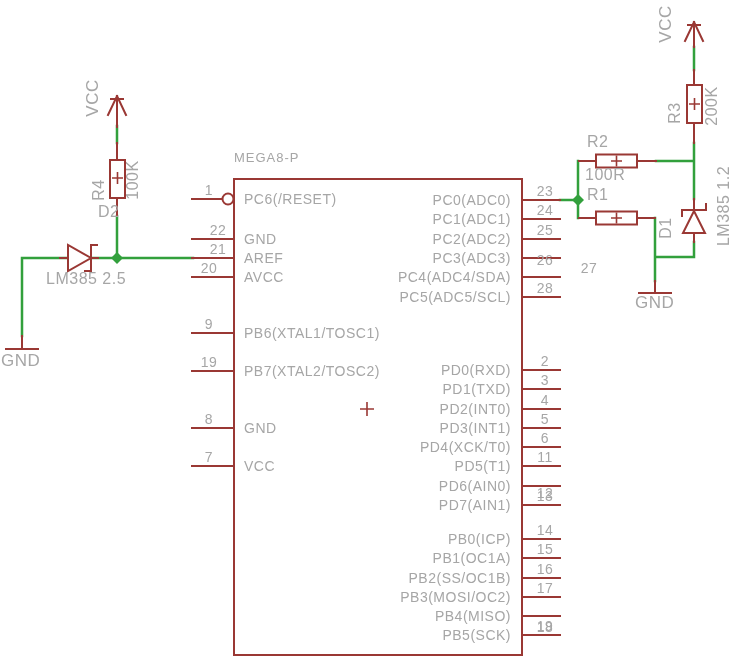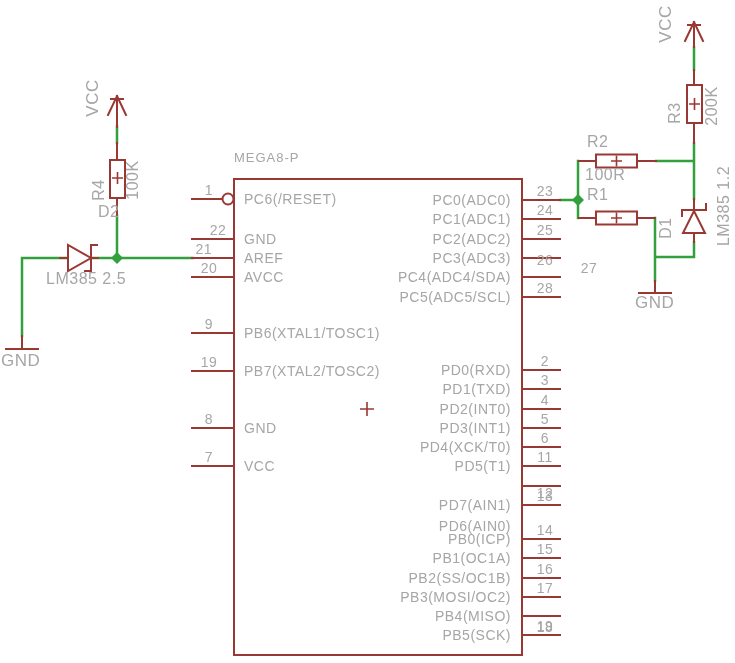--- a/index.html
+++ b/index.html
@@ -141,21 +141,21 @@
   <div class="label s16" style="left:587px;top:186px;">R1</div>
   <div class="label s16 rot" style="left:666px;top:228px;">D1</div>
   <div class="label s16 rot" style="left:724px;top:206px;">LM385 1.2</div>
   <div class="label s17" style="left:635px;top:294px;">GND</div>
 
   <div id="pin-labels">
       <div class="label s14 pnum" style="left: 194px; top: 182px;">1</div>
       <div class="label s14 pl" style="left: 244px; top: 191px;">PC6(/RESET)</div>
       <div class="label s14 pnum" style="left: 194px; top: 222px; margin-left: 9px;">22</div>
       <div class="label s14 pl" style="left: 244px; top: 231px;">GND</div>
-      <div class="label s14 pnum" style="left: 182px; top: 241px; text-align: right;">21</div>
+      <div class="label s14 pnum" style="left: 203px; top: 241px;">21</div>
       <div class="label s14 pl" style="left: 244px; top: 250px;">AREF</div>
       <div class="label s14 pnum" style="left: 194px; top: 260px;">20</div>
       <div class="label s14 pl" style="left: 244px; top: 269px;">AVCC</div>
       <div class="label s14 pnum" style="left: 194px; top: 316px;">9</div>
       <div class="label s14 pl" style="left: 244px; top: 325px;">PB6(XTAL1/TOSC1)</div>
       <div class="label s14 pnum" style="left: 194px; top: 354px;">19</div>
       <div class="label s14 pl" style="left: 244px; top: 363px; text-align: center;">PB7(XTAL2/TOSC2)</div>
       <div class="label s14 pnum" style="left: 194px; top: 411px;">8</div>
       <div class="label s14 pl" style="left: 244px; top: 420px;">GND</div>
       <div class="label s14 pnum" style="left: 194px; top: 449px;">7</div>
@@ -178,21 +178,21 @@
       <div class="label s14 pr" style="right: 224px; top: 381px;">PD1(TXD)</div>
       <div class="label s14 pnum" style="left: 530px; top: 392px;">4</div>
       <div class="label s14 pr" style="right: 224px; top: 401px;">PD2(INT0)</div>
       <div class="label s14 pnum" style="left: 530px; top: 411px;">5</div>
       <div class="label s14 pr" style="right: 224px; top: 420px;">PD3(INT1)</div>
       <div class="label s14 pnum" style="left: 530px; top: 430px;">6</div>
       <div class="label s14 pr" style="right: 224px; top: 439px;">PD4(XCK/T0)</div>
       <div class="label s14 pnum" style="left: 530px; top: 449px;">11</div>
       <div class="label s14 pr" style="right: 224px; top: 458px;">PD5(T1)</div>
       <div class="label s14 pnum" style="left: 530px; top: 469px; margin-top: 16px;">12</div>
-      <div class="label s14 pr" style="right: 224px; top: 478px; margin-top: 40px;">PD6(AIN0)</div>
+      <div class="label s14 pr" style="right: 224px; top: 478px;">PD6(AIN0)</div>
       <div class="label s14 pnum" style="left: 530px; top: 488px;">13</div>
       <div class="label s14 pr" style="right: 224px; top: 497px;">PD7(AIN1)</div>
       <div class="label s14 pnum" style="left: 530px; top: 522px;">14</div>
       <div class="label s14 pr" style="right: 224px; top: 531px;">PB0(ICP)</div>
       <div class="label s14 pnum" style="left: 530px; top: 541px;">15</div>
       <div class="label s14 pr" style="right: 224px; top: 550px;">PB1(OC1A)</div>
       <div class="label s14 pnum" style="left: 530px; top: 561px;">16</div>
       <div class="label s14 pr" style="right: 224px; top: 570px;">PB2(SS/OC1B)</div>
       <div class="label s14 pnum" style="left: 530px; top: 580px;">17</div>
       <div class="label s14 pr" style="right: 224px; top: 589px;">PB3(MOSI/OC2)</div>

